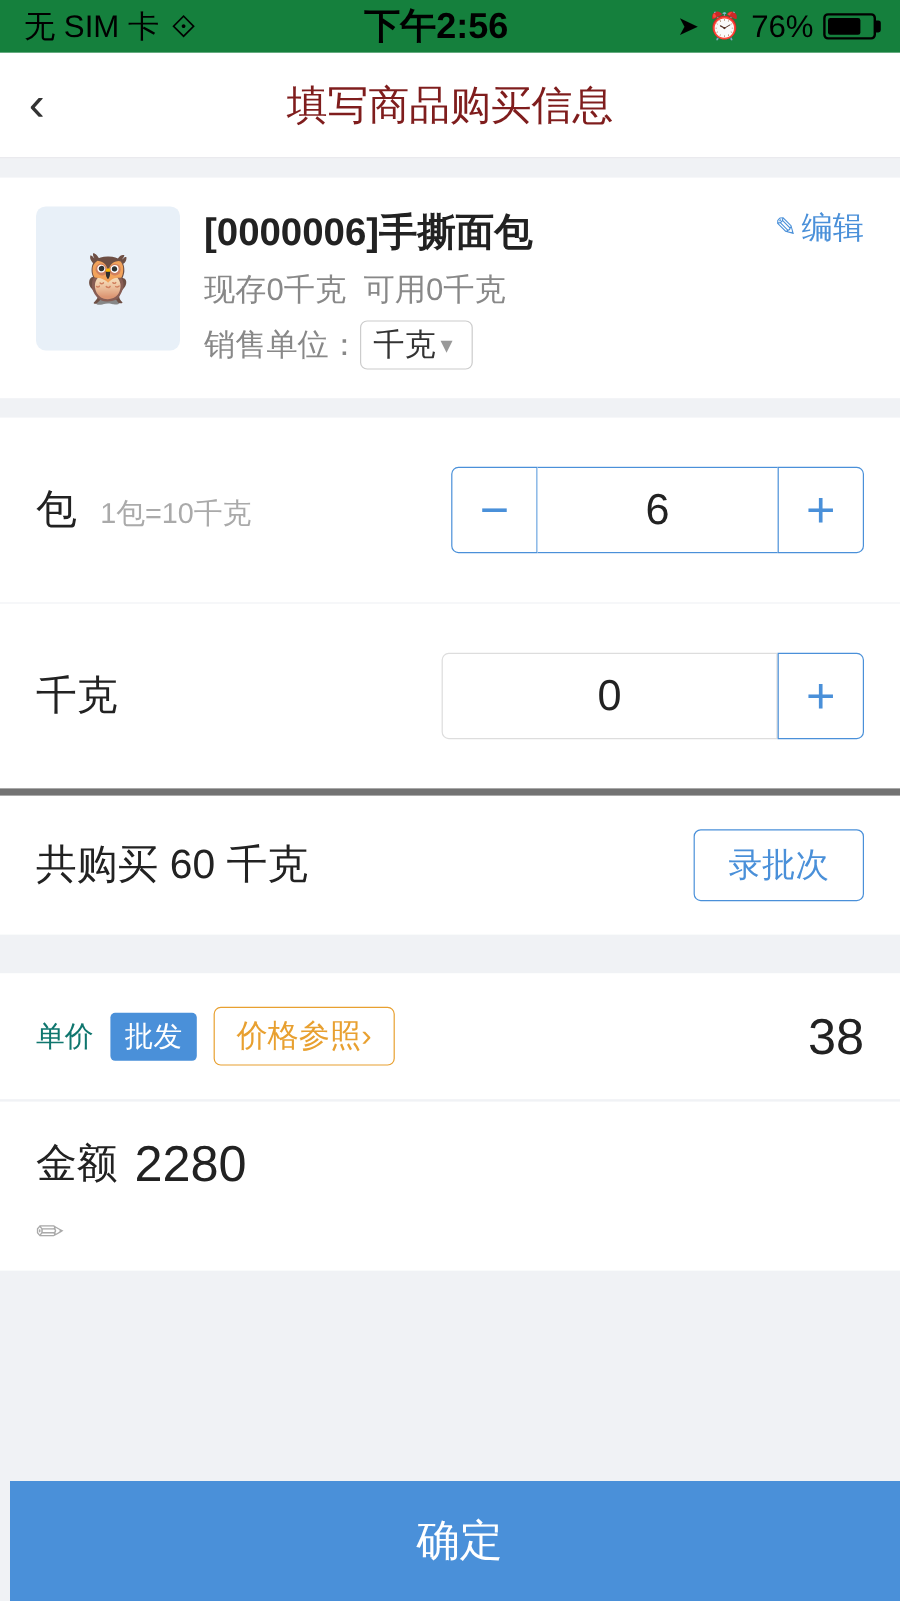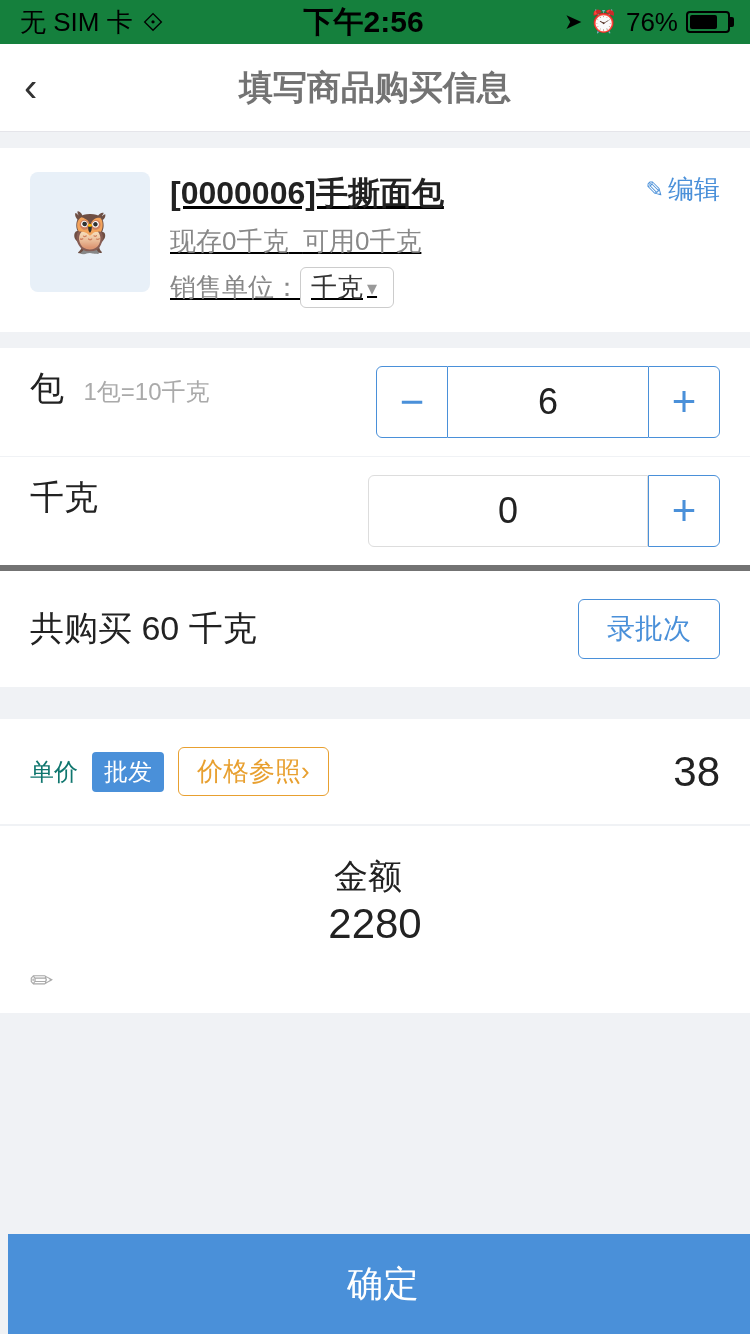--- a/index.html
+++ b/index.html
@@ -48,42 +48,42 @@
       align-items: center;
       justify-content: center;
       position: relative;
       border-bottom: 1px solid #e5e5ea;
     }
     .nav-back {
       position: absolute; left: 24px;
       font-size: 40px; color: #333; cursor: pointer;
       display: flex; align-items: center;
     }
-    .nav-title { font-size: 34px; font-weight: 700; color: #737373; }
+    .nav-title { font-size: 34px; font-weight: 400; color: #7f1d1d; }
 
     
     .product-section {
       background: #fff;
       padding: 24px 30px;
       display: flex;
       align-items: flex-start;
       gap: 20px;
       margin-top: 16px;
     }
     .product-img {
       width: 120px; height: 120px;
       background: #e8f0f8;
       border-radius: 8px;
       display: flex; align-items: center; justify-content: center;
       flex-shrink: 0;
     }
     .owl-logo {
       font-size: 40px; color: #5b8db8;
     }
-    .product-info { flex: 1; text-decoration: underline; }
+    .product-info { flex: 1; }
     .product-name { font-size: 32px; font-weight: 600; color: #222; margin-bottom: 8px; }
     .product-stock { font-size: 26px; color: #888; margin-bottom: 8px; }
     .product-unit { font-size: 26px; color: #888; display: flex; align-items: center; }
     .unit-select {
       border: 1px solid #ccc; border-radius: 6px;
       padding: 2px 16px 2px 10px;
       font-size: 26px; color: #333;
       background: #fff;
       position: relative; display: inline-flex; align-items: center; gap: 4px;
     }
@@ -92,22 +92,22 @@
       font-size: 26px; color: #4a90d9;
       display: flex; align-items: center; gap: 4px;
     }
 
     
     .divider { width: 750px; height: 16px; background: #f0f2f5; }
 
     
     .quantity-section { background: #fff; }
     .quantity-row {
-      display: flex; 
-      padding: 18px 30px;
+      display: flex; align-items: center;
+      padding: 41px 30px;
       border-bottom: 1px solid #f0f2f5;
     }
     .qty-label { font-size: 34px; color: #222; flex: 1; }
     .qty-sublabel { font-size: 24px; color: #aaa; margin-left: 10px; }
     .qty-controls {
       display: flex; align-items: center; gap: 0;
     }
     .qty-btn {
       width: 72px; height: 72px;
       border: 1.5px solid #4a90d9;
@@ -173,21 +173,21 @@
       cursor: pointer; display: flex; align-items: center; gap: 0;
     }
     .price-value { margin-left: auto; font-size: 42px; color: #222; font-weight: 500; }
 
     
     .amount-section {
       background: #fff;
       padding: 28px 30px 16px;
       margin-top: 2px;
     }
-    .amount-row { display: flex; align-items: center; margin-bottom: 16px; flex-direction: column; }
+    .amount-row { display: flex; align-items: center; margin-bottom: 16px; }
     .amount-label { font-size: 34px; color: #222; margin-right: 14px; }
     .amount-value { font-size: 42px; color: #222; font-weight: 500; }
     .note-row { display: flex; align-items: center; gap: 12px; color: #aaa; font-size: 28px; cursor: pointer; }
 
     
     .content-area {
       min-height: 300px;
       background: #f0f2f5;
     }
 

